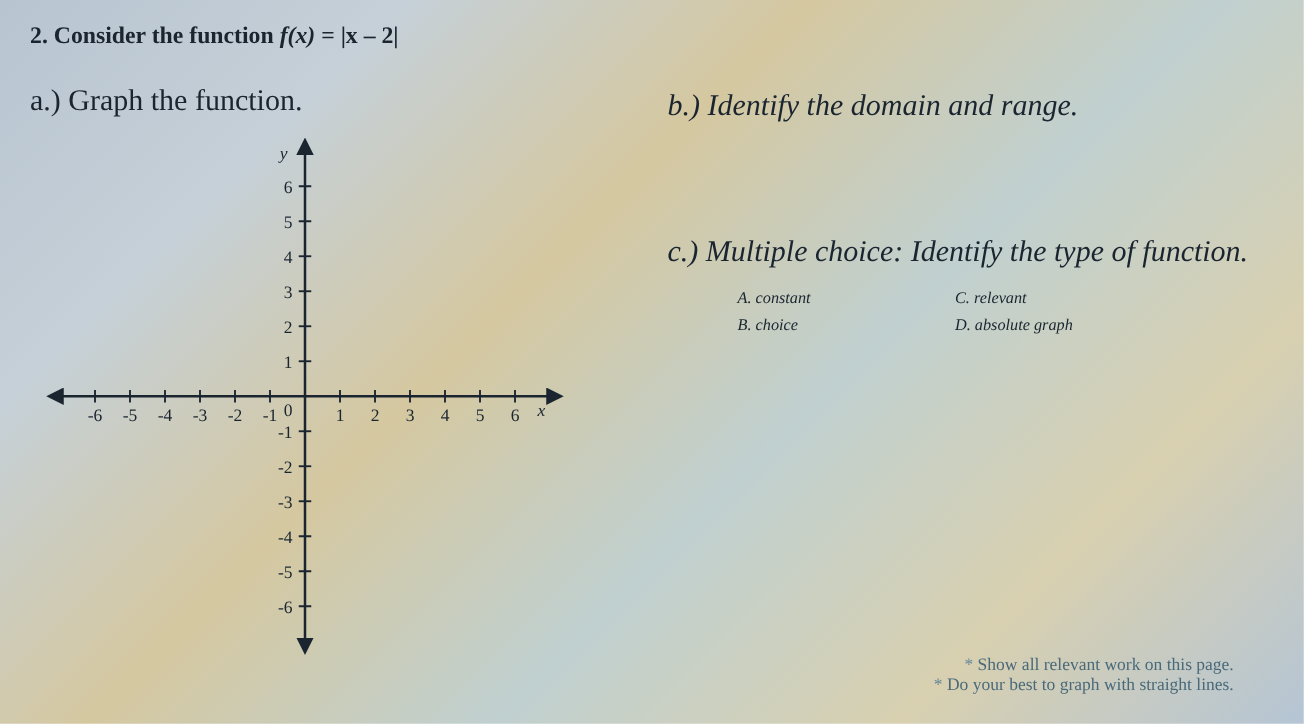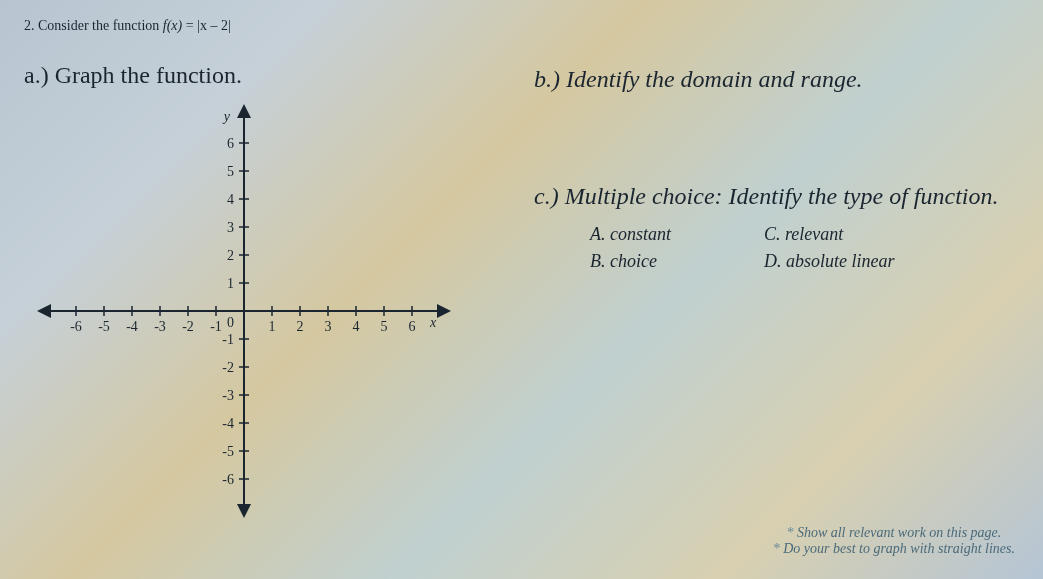--- a/index.html
+++ b/index.html
@@ -7,22 +7,22 @@
       width: 1043px;
       height: 579px;
       background: linear-gradient(135deg, #b8c4d0 0%, #c5d0d8 20%, #d5c8a0 40%, #c0d0d0 60%, #d8d0b0 80%, #b5c5d5 100%);
       font-family: Georgia, 'Times New Roman', serif;
       color: #1a2530;
       position: relative;
       overflow: hidden;
       padding: 18px 24px;
     }
     .problem-title {
-      font-size: 14px;
-      font-weight: 400;
+      font-size: 19px;
+      font-weight: 700;
       margin-bottom: 28px;
     }
     .italic { font-style: italic; }
     .content { display: flex; gap: 30px; }
     .left-col { width: 480px; }
     .right-col { flex: 1; padding-top: 4px; font-style: italic; }
     .part-label {
       font-size: 24px;
       font-weight: 500;
       margin-bottom: 12px;
@@ -38,32 +38,31 @@
     .axis-tick-label {
       font-size: 14px;
       fill: #1a2530;
       font-family: Georgia, serif;
     }
     .part-b { margin-bottom: 90px; }
     .part-c { margin-bottom: 8px; }
     .choices {
       margin-left: 56px;
       margin-top: 14px;
-      font-size: 18px;
+      font-size: 13px;
     }
     .choice-row { display: flex; gap: 24px; margin-bottom: 6px; }
     .choice { min-width: 150px; }
     .footnote {
       position: absolute;
       bottom: 22px;
-      right: 28px;
+      right: 56px;
       font-size: 14px;
       color: #4a6a7a;
-      font-style: italic;
-      text-align: center;
+      text-align: right;
     }
     .footnote-line { display: block; }
     .bullet { color: #6a8a9a; }
   </style>
 </head>
 <body>
 
 <div class="problem-title">
   <span>2.</span>
   <span>Consider the function </span><span class="italic">f(x)</span><span> = |x – 2|</span>
@@ -168,21 +167,21 @@
             <span>relevant</span>
           </div>
         </div>
         <div class="choice-row">
           <div class="choice">
             <span>B.</span>
             <span>choice</span>
           </div>
           <div class="choice">
             <span>D.</span>
-            <span>absolute linear</span>
+            <span>absolute graph</span>
           </div>
         </div>
       </div>
     </div>
   </div>
 </div>
 
 <div class="footnote">
   <span class="footnote-line"><span class="bullet">* </span><span>Show all relevant work on this page.</span></span>
   <span class="footnote-line"><span class="bullet">* </span><span>Do your best to graph with straight lines.</span></span>

